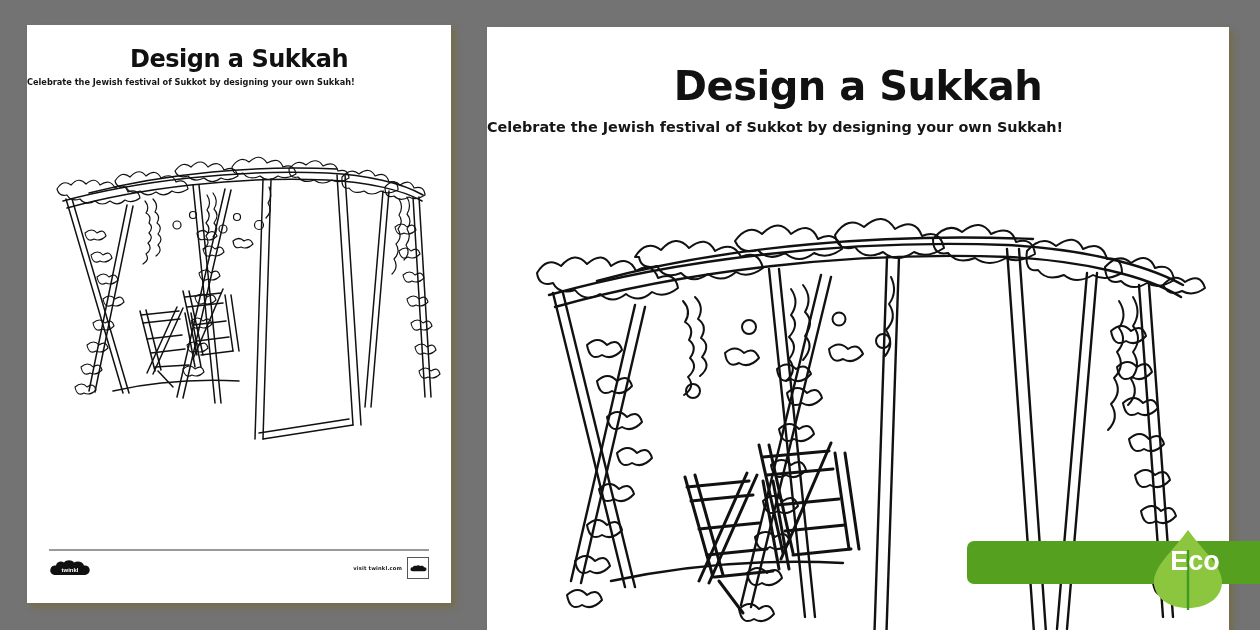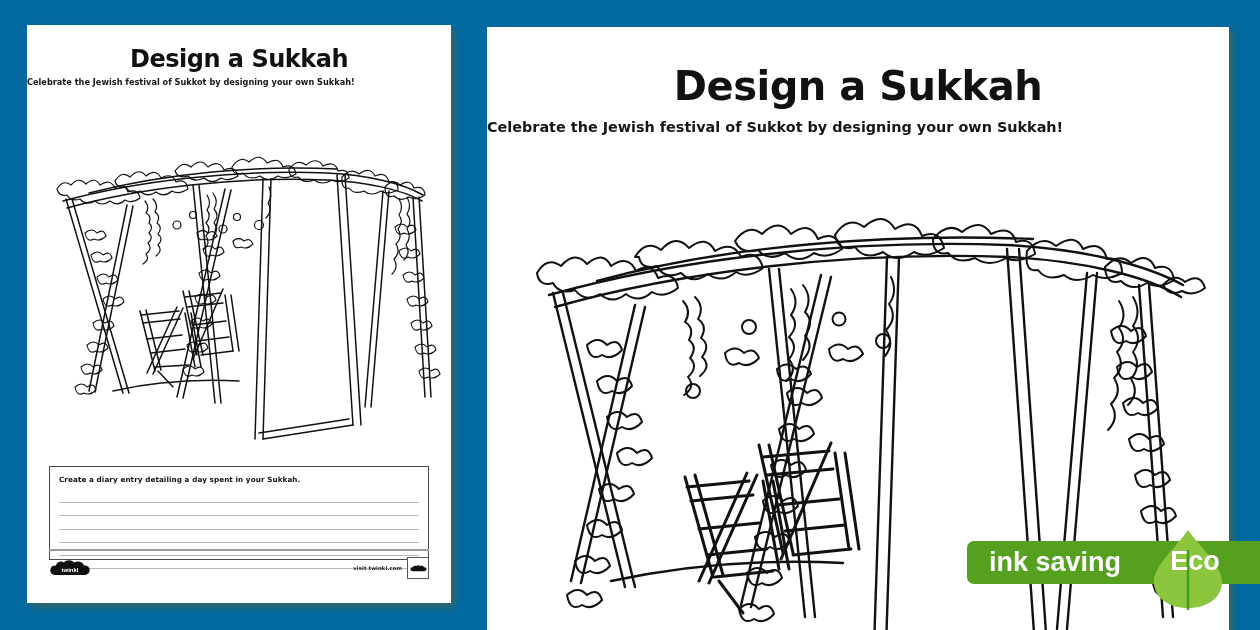--- a/index.html
+++ b/index.html
@@ -11,21 +11,21 @@
     width: 1260px;
     height: 630px;
     overflow: hidden;
     font-family: "DejaVu Sans", sans-serif;
   }
 
   #stage {
     position: relative;
     width: 1260px;
     height: 630px;
-    background: #0369a1;
+    background: #737373;
     overflow: hidden;
   }
 
   
   .page {
     position: absolute;
     background: #ffffff;
     box-shadow: 4px 4px 7px rgba(120,100,20,0.45);
     overflow: hidden;
   }
@@ -344,31 +344,20 @@
             <path d="M166 196 L 199 192"></path>
             <path d="M170 212 L 202 208"></path>
             <path d="M174 226 L 206 222"></path>
             <path d="M198 166 L 206 222"></path>
             <path d="M204 166 L 212 222"></path>
           </g>
         </g>
       </svg>
     </div>
 
-    <div id="write-box">
-      <div id="write-prompt">Create a diary entry detailing a day spent in your Sukkah.</div>
-      <div class="rule-lines">
-        <div class="rule-line"></div>
-        <div class="rule-line"></div>
-        <div class="rule-line"></div>
-        <div class="rule-line"></div>
-        <div class="rule-line"></div>
-        <div class="rule-line"></div>
-      </div>
-    </div>
 
     <div id="footer-left">
       <div class="brand-cloud">
         <div class="cloud-badge">
           <svg viewBox="0 0 84 34">
             <path d="M14 30 C5 30 1 24 3 18 C4 12 10 10 14 11 C15 4 24 1 30 5 C34 -1 46 -1 50 5 C57 1 68 3 70 11 C78 10 83 16 81 23 C79 29 72 31 66 30 Z" fill="#111"></path>
             <text x="42" y="23" font-family="'Liberation Sans',sans-serif" font-size="12" font-weight="bold" fill="#fff" text-anchor="middle">twinkl</text>
           </svg>
         </div>
       </div>
@@ -501,21 +490,20 @@
             <path d="M348 276 L 362 372"></path>
             <path d="M358 276 L 372 372"></path>
           </g>
         </g>
       </svg>
     </div>
   </div>
 
   <div id="eco-badge">
     <div id="eco-bar"></div>
-    <div id="eco-ink-label">ink saving</div>
     <div id="eco-leaf">
       <svg viewBox="0 0 72 82">
         <path d="M36 2 C 52 24, 70 38, 70 54 C 70 70, 55 80, 36 80 C 17 80, 2 70, 2 54 C 2 38, 20 24, 36 2 Z" fill="#8cc63f"></path>
         <line x1="36" y1="22" x2="36" y2="82" stroke="#3f9a22" stroke-width="2.4"></line>
       </svg>
     </div>
     <div id="eco-leaf-label">Eco</div>
   </div>
 
 </div>

